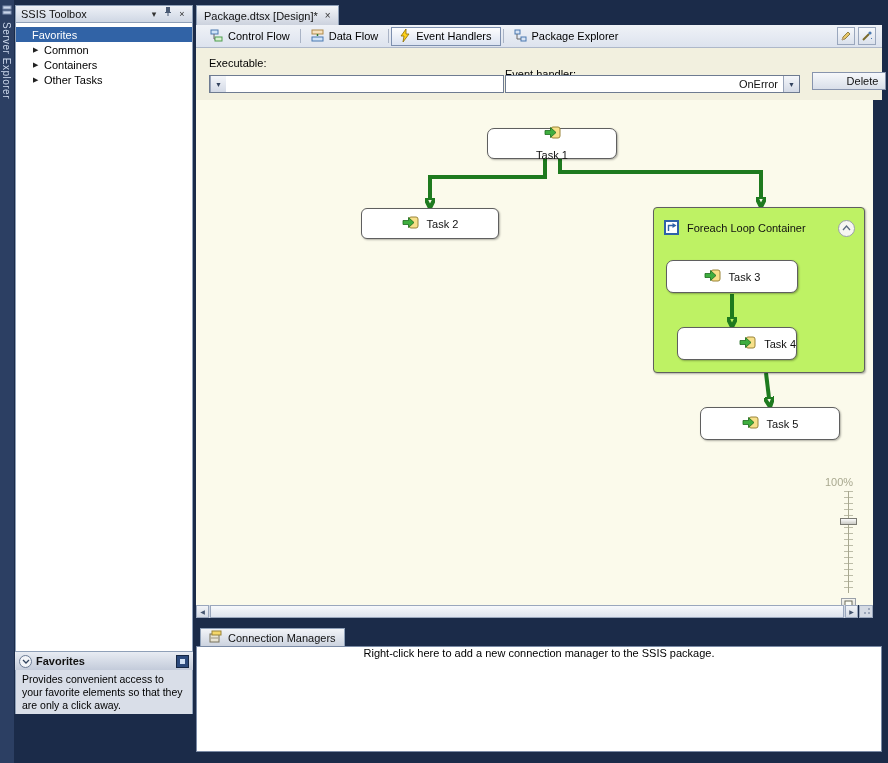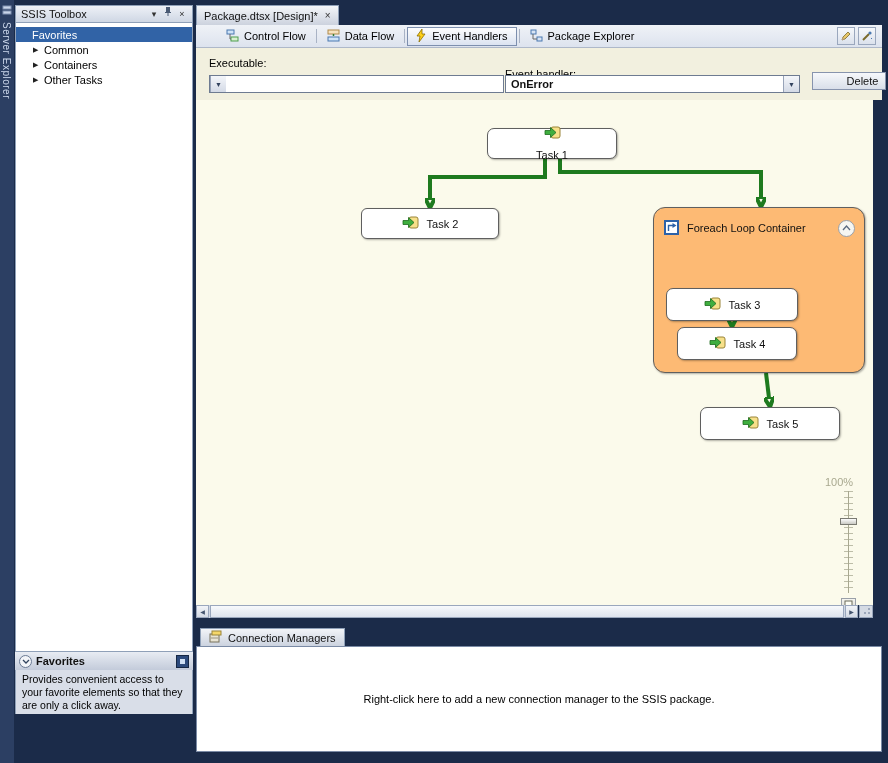--- a/index.html
+++ b/index.html
@@ -30,63 +30,63 @@
   .tb-detail-btn .dot { width:5px; height:5px; background:#cfe0f5; }
   .tb-detail-body { height:44px; background:#d9dee8; font-size:10.5px; line-height:1.25; padding:3px 6px; color:#000; border-left:1px solid #8fa0b8; border-right:1px solid #8fa0b8; }
   .tb-filler { flex:1; background:#1b2b49; }
 
   
   .main { position:absolute; left:196px; top:5px; width:686px; height:753px; background:#1b2b49; }
 
   .doc-tab { position:absolute; left:0; top:0; height:20px; padding:0 7px; background:linear-gradient(#f4f6f9,#ccd2de); border:1px solid #8fa0b8; border-bottom:none; display:flex; align-items:center; gap:7px; color:#111; }
   .doc-close { font-size:10px; color:#333; cursor:default; }
 
-  .view-bar { position:absolute; left:0; top:20px; width:686px; height:23px; background:linear-gradient(#eff2f7,#dde3ee); border-bottom:1px solid #aeb8c9; display:flex; align-items:center; padding-left:22px; }
+  .view-bar { position:absolute; left:0; top:20px; width:686px; height:23px; background:linear-gradient(#eff2f7,#dde3ee); border-bottom:1px solid #aeb8c9; display:flex; align-items:center; padding-left:6px; }
   .vtab { display:flex; align-items:center; gap:5px; padding:2px 8px; color:#000; height:19px; }
   .vtab.selected { border:1px solid #7d8fae; background:linear-gradient(#fdfdfe,#dbe3f1); }
   .vsep { width:1px; height:14px; background:#a9b3c5; margin:0 2px; }
   .vb-right { position:absolute; right:6px; top:2px; display:flex; gap:3px; }
   .vb-btn { width:18px; height:18px; border:1px solid #9aa7bd; background:linear-gradient(#f6f8fb,#dbe1ec); display:flex; align-items:center; justify-content:center; }
 
   .param-row { position:absolute; left:0; top:43px; width:686px; height:52px; background:#f2f0df; }
   .param-label { position:absolute; font-size:11px; color:#000; }
   .combo { position:absolute; height:18px; background:#fff; border:1px solid #6e7b91; display:flex; align-items:center; }
   .combo .value { flex:1; padding:0 5px; font-size:11px; }
-  .combo.bold .value { font-weight:bold; }
+  .combo.bold .value { font-weight:normal;text-align:right; }
   .combo .drop { width:16px; height:100%; border-left:1px solid #98a3b8; background:linear-gradient(#f4f6fa,#d4dae6); display:flex; align-items:center; justify-content:center; font-size:7px; color:#32425e; }
   .btn { position:absolute; height:18px; border:1px solid #8794ad; background:linear-gradient(#f6f8fb,#d9dfe9); text-align:center; line-height:16px; font-size:11px; }
 
   
   .surface { position:absolute; left:0; top:95px; width:677px; height:505px; background:#fbfaeb; overflow:hidden; }
   .arrows { position:absolute; left:0; top:0; }
   .arrows path { stroke:#1e7a1e; stroke-width:4; fill:none; }
 
   .task { position:absolute; background:#fff; border:1px solid #5f5f5f; border-radius:7px; display:flex; align-items:center; justify-content:center; gap:8px; box-shadow:1px 1px 2px rgba(0,0,0,0.3); font-size:11px; z-index:3; }
-  .container-box { position:absolute; left:457px; top:107px; width:212px; height:166px; background:#fdba74; border:1px solid #5f5f5f; border-radius:12px; box-shadow:1px 1px 2px rgba(0,0,0,0.3); z-index:2; }
+  .container-box { position:absolute; left:457px; top:107px; width:212px; height:166px; background:#bef264; border:1px solid #5f5f5f; border-radius:4px; box-shadow:1px 1px 2px rgba(0,0,0,0.3); z-index:2; }
   .container-header { position:absolute; left:0; top:0; right:0; height:40px; display:flex; align-items:center; gap:7px; padding:0 9px; }
   .container-title { flex:1; font-size:11px; }
   .chev-btn { width:17px; height:17px; border:1px solid #9aa0a8; border-radius:50%; background:#f6f6f2; display:flex; align-items:center; justify-content:center; }
   .inner-arrow { position:absolute; left:0; top:0; }
   .inner-arrow path { stroke:#1e7a1e; stroke-width:4; fill:none; }
 
   .zoom-label { position:absolute; left:629px; top:376px; font-size:11px; color:#a9a990; }
   .zoom-ticks { position:absolute; left:648px; top:391px; width:9px; height:102px; background:repeating-linear-gradient(to bottom,#bdbda8 0 1px,transparent 1px 6px); }
   .zoom-line { position:absolute; left:652px; top:391px; width:1px; height:102px; background:#a8a890; }
   .zoom-thumb { position:absolute; left:644px; top:418px; width:17px; height:7px; background:linear-gradient(#fcfcfc,#cacac4); border:1px solid #7a7a72; }
   .zoom-btn { position:absolute; left:645px; top:498px; width:15px; height:13px; border:1px solid #9aa0a8; background:linear-gradient(#f4f4f0,#d6d6cc); display:flex; align-items:center; justify-content:center; }
 
   
   .hscroll { position:absolute; left:0; top:600px; width:662px; height:13px; background:#cfd6e2; }
   .sc-btn { position:absolute; top:0; width:13px; height:13px; border:1px solid #9aa7bd; background:linear-gradient(#f2f4f8,#d4dae4); font-size:6px; color:#44546e; text-align:center; line-height:12px; }
   .sc-thumb { position:absolute; left:14px; top:0; width:634px; height:13px; border:1px solid #9aa7bd; background:linear-gradient(#f7f9fc,#dfe4ee); }
   .corner-grip { position:absolute; left:663px; top:600px; width:14px; height:13px; background:#d4dae4; border:1px solid #9aa7bd; }
 
   
   .conn-tab { position:absolute; left:4px; top:623px; height:18px; padding:0 8px; background:linear-gradient(#f2f4f8,#ccd3df); border:1px solid #8fa0b8; border-bottom:none; display:flex; align-items:center; gap:6px; color:#111; }
-  .conn-area { position:absolute; left:0; top:641px; width:686px; height:106px; background:#fff; border:1px solid #7a8aa5; display:flex; align-items:center; justify-content:center; }
+  .conn-area { position:absolute; left:0; top:641px; width:686px; height:106px; background:#fff; border:1px solid #7a8aa5; display:flex; justify-content:center; }
   .conn-hint { font-size:11px; color:#000; }
 </style>
 </head>
 <body>
 
 <div class="screen">
 
   <div class="left-strip">
     <span class="strip-icon">
       <svg width="10" height="10">
@@ -265,30 +265,30 @@
           <span class="container-title">Foreach Loop Container</span>
           <span class="chev-btn">
             <svg width="9" height="6">
                 <polyline points="1,5 4.5,1 8,5" fill="none" stroke="#5a6a80" stroke-width="1.3"></polyline>
               </svg>
           </span>
         </div>
         <svg class="inner-arrow" width="212" height="166">
           <path d="M78,86 V110" marker-end="url(#arr)"></path>
         </svg>
-        <div class="task" style="left:12px; top:52px; width:132px; height:33px;margin-top:28px;">
+        <div class="task" style="left:12px; top:52px; width:132px; height:33px;">
           <span>
             <svg width="17" height="13">
                 <rect x="7" y="1" width="9" height="11" rx="2" fill="#f7e08a" stroke="#9a8438"></rect>
                 <path d="M1,4.5 h5.5 v-3 l5.5,5 -5.5,5 v-3 H1 z" fill="#3fae3f" stroke="#1d6b1d" stroke-width="0.8"></path>
               </svg>
           </span>
           <span>Task 3</span>
         </div>
-        <div class="task" style="left:23px; top:119px; width:120px; height:33px;">
+        <div class="task" style="left:23px; top:119px; width:120px; height:33px;justify-content:flex-end;">
           <span>
             <svg width="17" height="13">
                 <rect x="7" y="1" width="9" height="11" rx="2" fill="#f7e08a" stroke="#9a8438"></rect>
                 <path d="M1,4.5 h5.5 v-3 l5.5,5 -5.5,5 v-3 H1 z" fill="#3fae3f" stroke="#1d6b1d" stroke-width="0.8"></path>
               </svg>
           </span>
           <span>Task 4</span>
         </div>
       </div>
 

